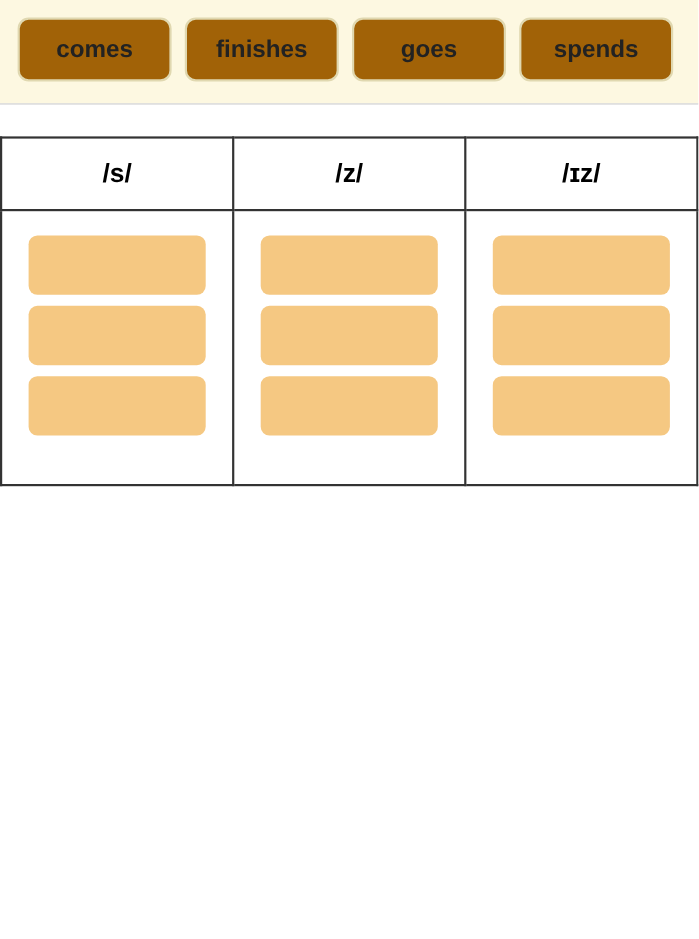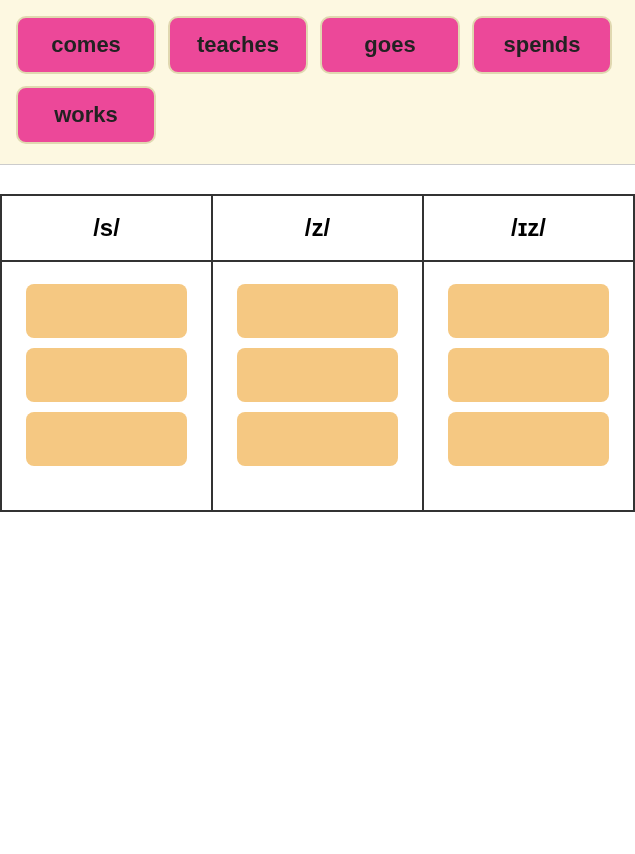--- a/index.html
+++ b/index.html
@@ -15,21 +15,21 @@
     .word-bank {
       background: #fdf8e1;
       padding: 16px 16px 20px 16px;
       display: flex;
       flex-wrap: wrap;
       gap: 12px;
       align-content: flex-start;
     }
 
     .word-card {
-      background: #ec4899;
+      background: #a16207;
       border: 2px solid #e0d8b0;
       border-radius: 10px;
       padding: 14px 24px;
       font-size: 22px;
       font-weight: bold;
       color: #222;
       min-width: 140px;
       text-align: center;
       cursor: pointer;
       user-select: none;
@@ -81,24 +81,23 @@
       height: 54px;
       width: 100%;
       display: block;
     }
   </style>
 </head>
 <body>
 
 <div class="word-bank">
   <div class="word-card">comes</div>
-  <div class="word-card">teaches</div>
+  <div class="word-card">finishes</div>
   <div class="word-card">goes</div>
   <div class="word-card">spends</div>
-  <div class="word-card">works</div>
 </div>
 
 <div class="divider"></div>
 
 <table class="sort-table">
   <thead>
     <tr>
       <th>/s/</th>
       <th>/z/</th>
       <th>/ɪz/</th>

